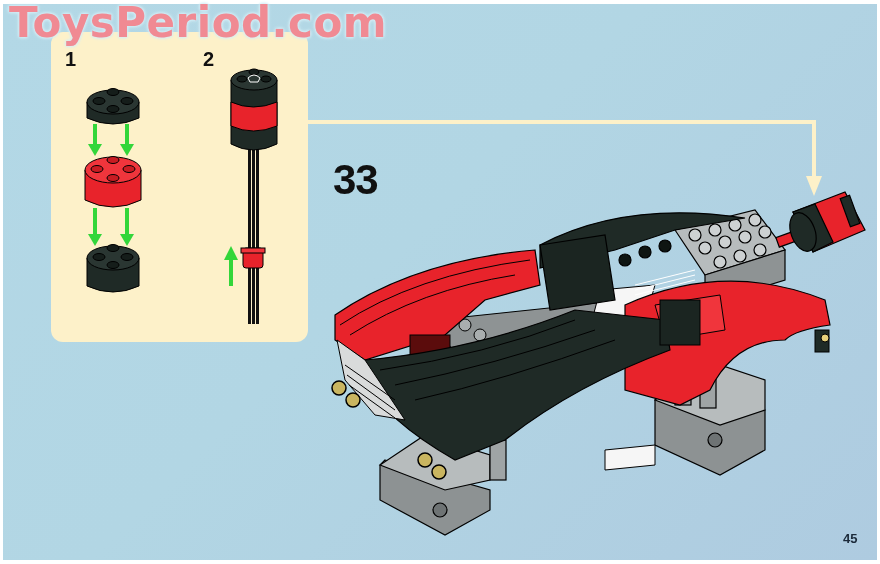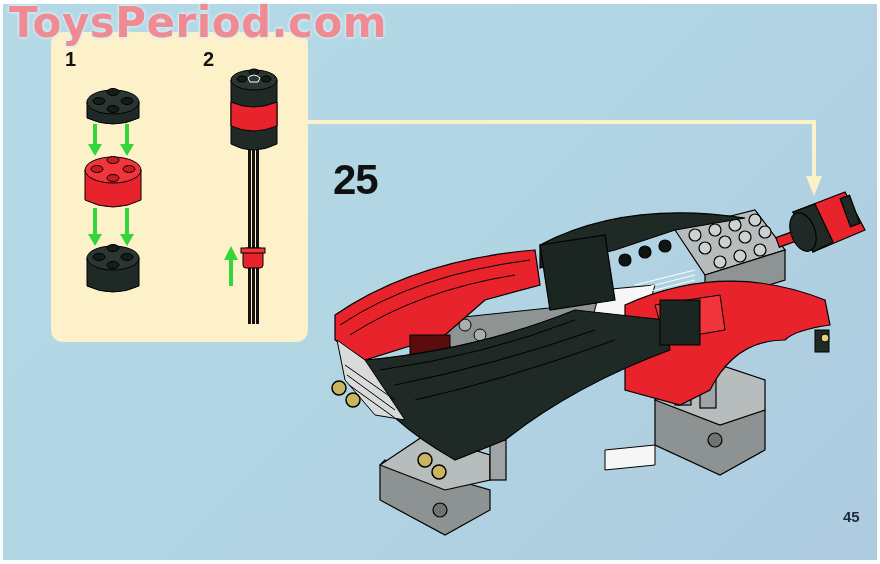--- a/index.html
+++ b/index.html
@@ -31,22 +31,22 @@
     .callout-arrow {
       position: absolute; left: 803px; top: 172px; width: 0; height: 0;
       border-left: 8px solid transparent; border-right: 8px solid transparent;
       border-top: 20px solid #fdf1c9;
     }
     .step-num {
       position: absolute; left: 330px; top: 152px;
       font-weight: bold; font-size: 42px; color: #111; letter-spacing: -1px;
     }
     .page-num {
-      position: absolute; left: 840px; top: 504px;
-      font-size: 15px; font-weight: bold; color: #1c2a3a;
+      position: absolute; left: 840px; top: 527px;
+      font-size: 13px; font-weight: bold; color: #1c2a3a;
     }
     .watermark {
       position: absolute; left: 6px; top: -6px;
       font-family: "DejaVu Sans", sans-serif; font-weight: bold; font-size: 42px;
       color: #f08a93; letter-spacing: 0.5px;
       text-shadow: 0 0 3px #d5eef6, 0 0 3px #d5eef6, 0 0 4px #d5eef6;
       white-space: nowrap;
     }
     svg { position: absolute; overflow: visible; }
   </style>
@@ -125,21 +125,21 @@
         <rect x="8" y="192" width="4" height="30"></rect>
           <polygon points="3,196 17,196 10,182"></polygon>
       </g>
     </svg>
   </div>
 
   <div class="callout-line-h"></div>
   <div class="callout-line-v"></div>
   <div class="callout-arrow"></div>
 
-  <span class="step-num">25</span>
+  <span class="step-num">33</span>
 
   <svg style="left:322px;top:186px;" width="540" height="350" viewBox="0 0 540 350">
 
     <g stroke="#000" stroke-width="1.2">
       <polygon points="340,190 440,220 440,260 395,285 330,255 330,210" fill="#8d9293"></polygon>
       <polygon points="330,210 395,235 440,220 440,190 380,170" fill="#b7bcbd"></polygon>
       <circle cx="390" cy="250" r="7" fill="#6e7374"></circle>
       <rect x="350" y="175" width="16" height="40" fill="#9fa4a5"></rect>
       <rect x="375" y="178" width="16" height="40" fill="#9fa4a5"></rect>
     </g>

